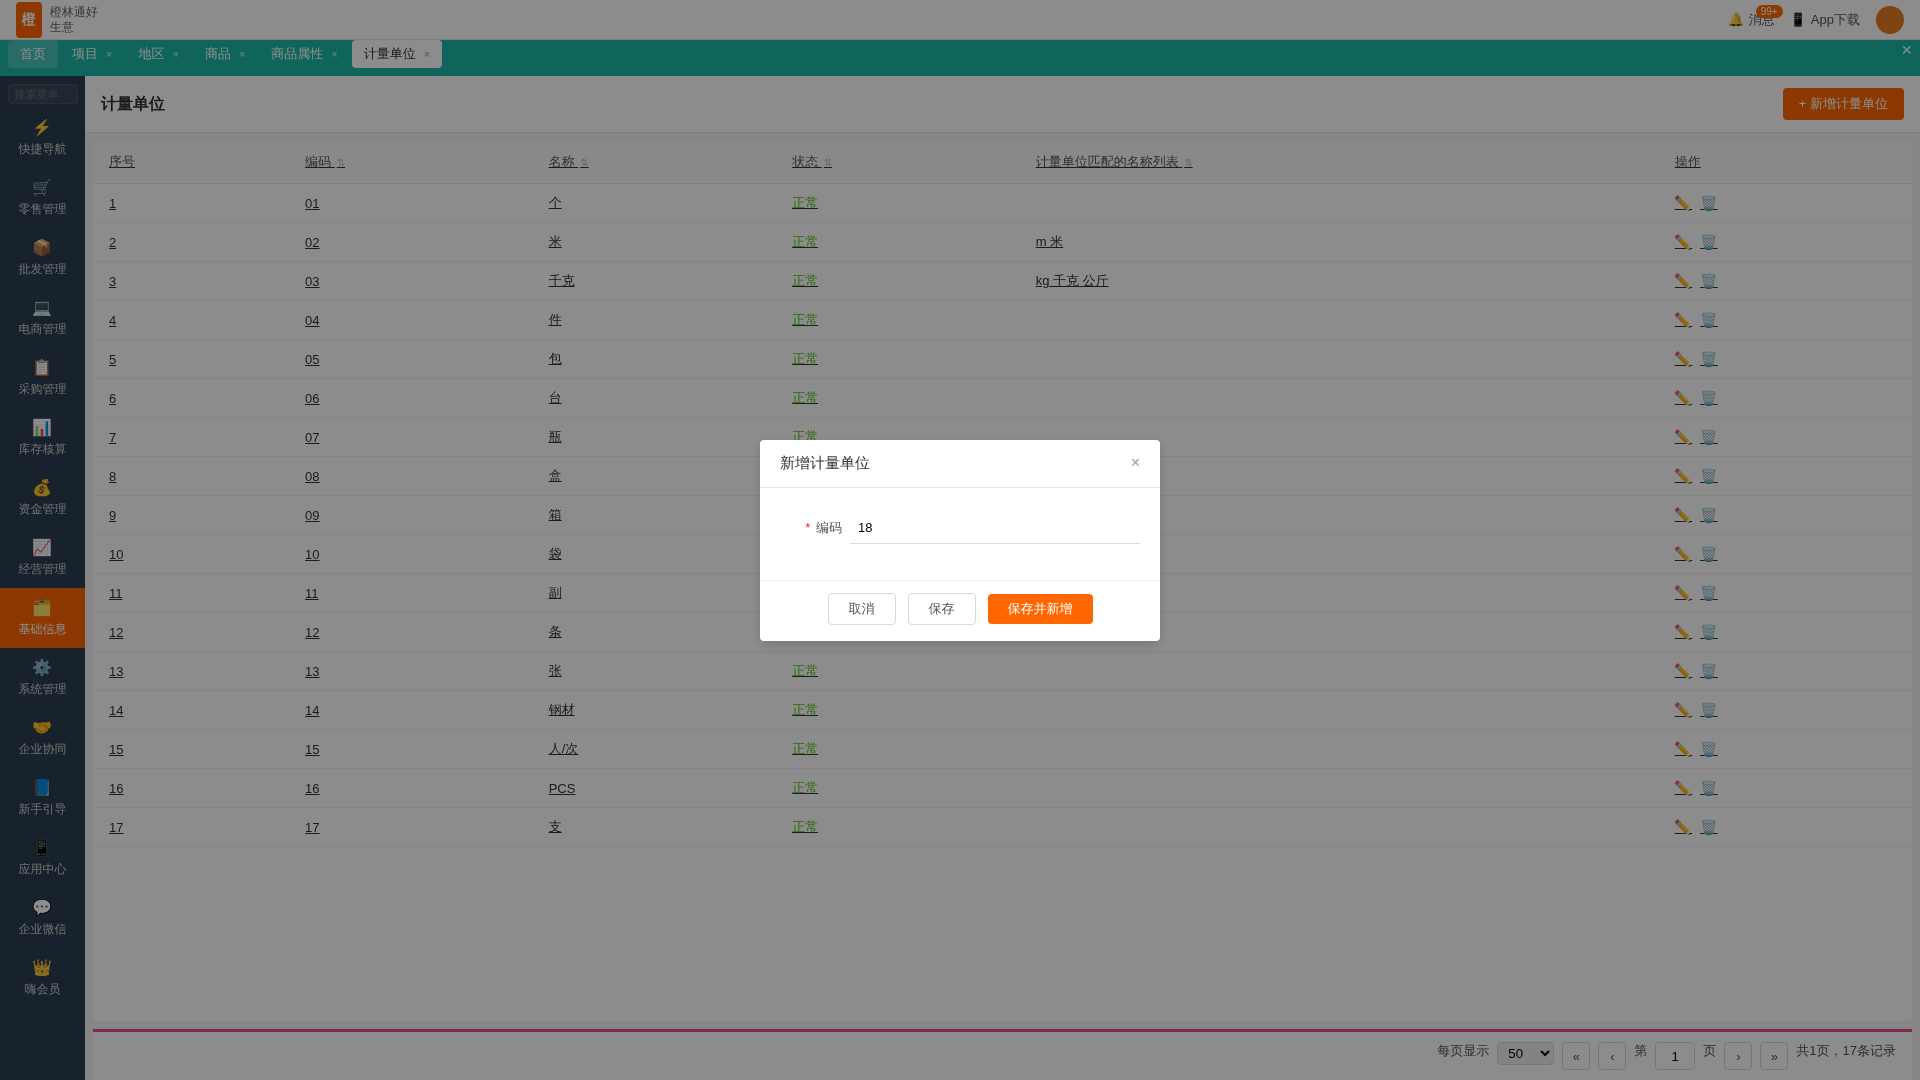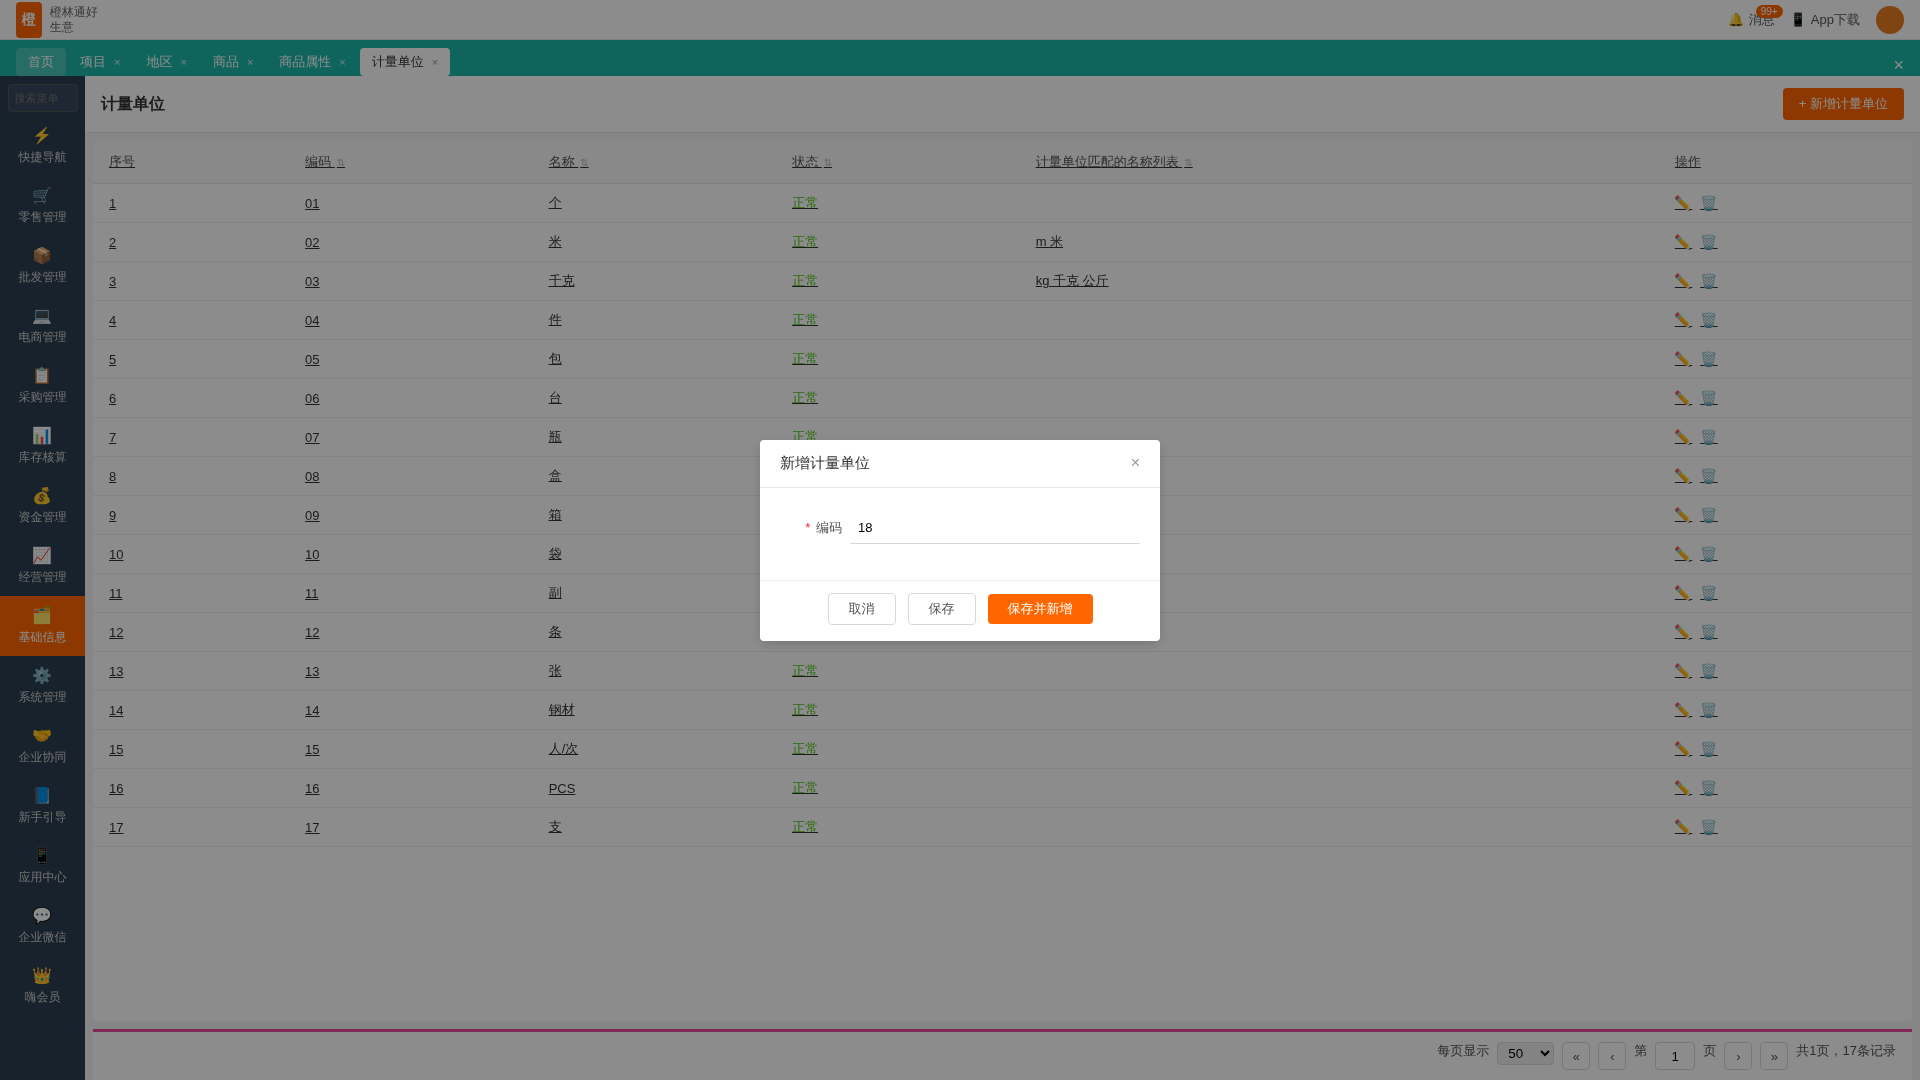--- a/index.html
+++ b/index.html
@@ -11,38 +11,38 @@
     .logo-icon { width: 36px; height: 36px; background: #f60; border-radius: 4px; display: flex; align-items: center; justify-content: center; color: #fff; font-weight: bold; font-size: 14px; }
     .logo-text { font-size: 12px; color: #666; line-height: 1.2; }
     .top-nav-spacer { flex: 1; }
     .top-right { display: flex; align-items: center; gap: 16px; }
     .notification-btn { position: relative; display: flex; align-items: center; gap: 4px; color: #555; font-size: 13px; cursor: pointer; }
     .badge { background: #f60; color: #fff; border-radius: 10px; font-size: 10px; padding: 1px 5px; position: absolute; top: -6px; right: -8px; }
     .app-download { display: flex; align-items: center; gap: 4px; color: #555; font-size: 13px; cursor: pointer; }
     .avatar { width: 28px; height: 28px; background: #e57c1f; border-radius: 50%; }
 
     
-    .tab-bar { height: 36px; background: #1cb8a8; display: flex; align-items: flex-end; padding: 0 16px; flex-shrink: 0; gap: 2px; }
+    .tab-bar { height: 36px; background: #1cb8a8; display: flex; align-items: flex-start; padding: 0 8px; flex-shrink: 0; gap: 2px; }
     .tab-item { height: 28px; display: flex; align-items: center; padding: 0 12px; border-radius: 4px; cursor: pointer; font-size: 13px; color: #fff; gap: 4px; }
     .tab-item:first-child { background: rgba(255,255,255,0.2); }
     .tab-item.active { background: #fff; color: #333; }
     .tab-close { font-size: 11px; cursor: pointer; color: inherit; margin-left: 4px; }
     .tab-close-white { color: rgba(255,255,255,0.8); }
     .tab-spacer { flex: 1; }
     .tab-close-all { color: #fff; font-size: 18px; cursor: pointer; }
 
     
     .main-layout { display: flex; flex: 1; overflow: hidden; }
 
     
     .sidebar { width: 85px; background: #2c3e50; display: flex; flex-direction: column; align-items: center; padding-top: 8px; flex-shrink: 0; }
     .sidebar-item { width: 100%; display: flex; flex-direction: column; align-items: center; padding: 10px 4px; cursor: pointer; color: #ccc; font-size: 12px; gap: 4px; }
     .sidebar-item.active { background: #f60; color: #fff; }
     .sidebar-icon { font-size: 16px; }
-    .search-input-sidebar { width: 70px; height: 28px; border: 1px solid #555; background: #3a4a5c; color: #ccc; border-radius: 3px; padding: 0 6px; font-size: 11px; margin-bottom: 4px; }
+    .search-input-sidebar { width: 70px; height: 20px; border: 1px solid #555; background: #3a4a5c; color: #ccc; border-radius: 3px; padding: 0 6px; font-size: 11px; margin-bottom: 4px; }
 
     
     .content-area { flex: 1; display: flex; flex-direction: column; overflow: hidden; background: #f5f5f5; }
 
     
     .page-header { background: #fff; padding: 12px 16px; display: flex; align-items: center; justify-content: space-between; border-bottom: 1px solid #e8e8e8; flex-shrink: 0; }
     .page-title { font-size: 16px; font-weight: bold; color: #333; }
     .add-btn { background: #f60; color: #fff; border: none; padding: 7px 16px; border-radius: 4px; cursor: pointer; font-size: 13px; }
 
     

